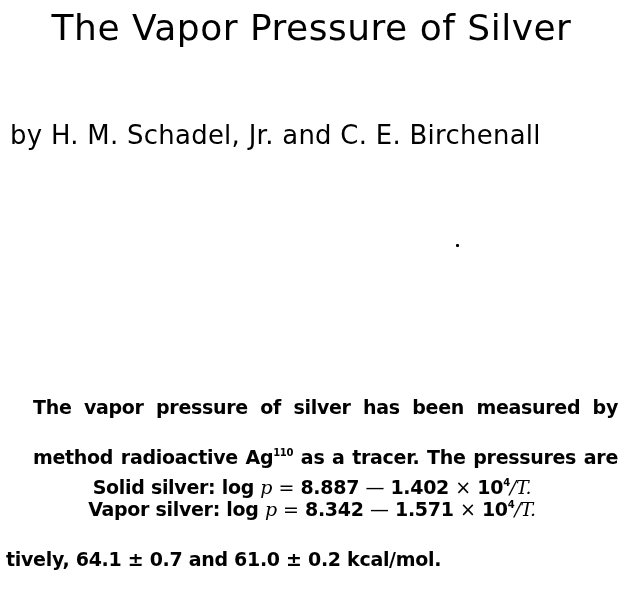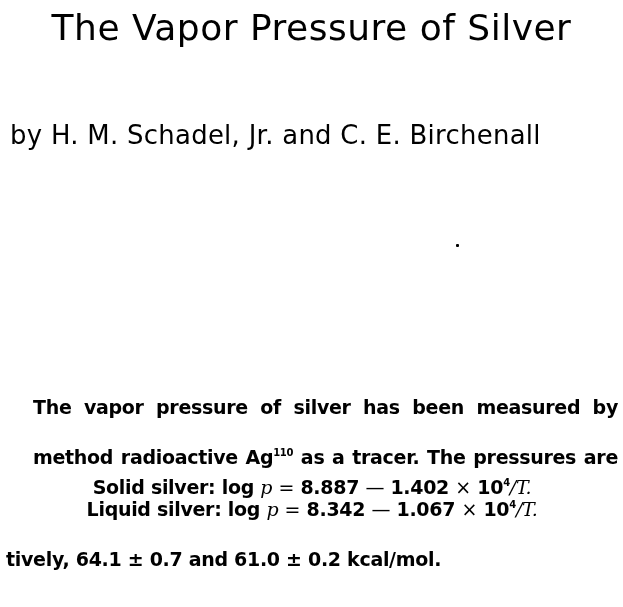--- a/index.html
+++ b/index.html
@@ -126,27 +126,27 @@
       <span>log</span>
       <span class="var">p</span>
       <span class="op">=</span>
       <span>8.887</span>
       <span class="op">—</span>
       <span>1.402</span>
       <span class="op">×</span>
       <span><span>10</span><sup>4</sup><span class="var">/</span><span class="var">T</span><span class="var">.</span></span>
     </span>
     <span class="eq">
-      <span>Liquid silver:</span>
+      <span>Vapor silver:</span>
       <span>log</span>
       <span class="var">p</span>
       <span class="op">=</span>
       <span>8.342</span>
       <span class="op">—</span>
-      <span>1.067</span>
+      <span>1.571</span>
       <span class="op">×</span>
       <span><span>10</span><sup>4</sup><span class="var">/</span><span class="var">T</span><span class="var">.</span></span>
     </span>
   </div>
 
   <p class="para">
     <span class="line last">tively, 64.1 ± 0.7 and 61.0 ± 0.2 kcal/mol.</span>
   </p>
 </div>
 

